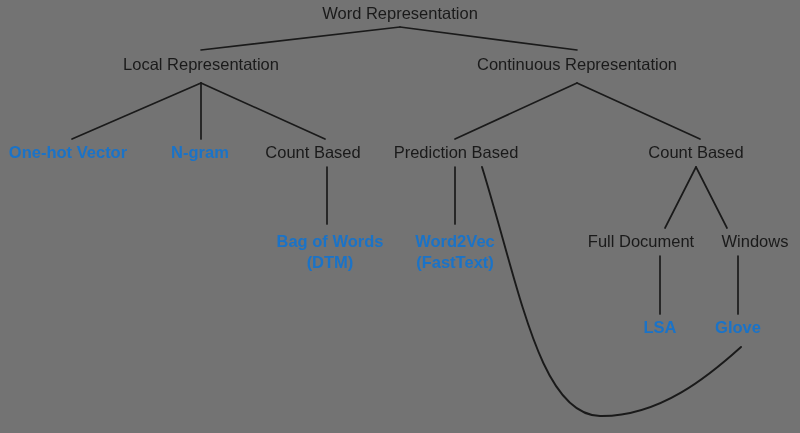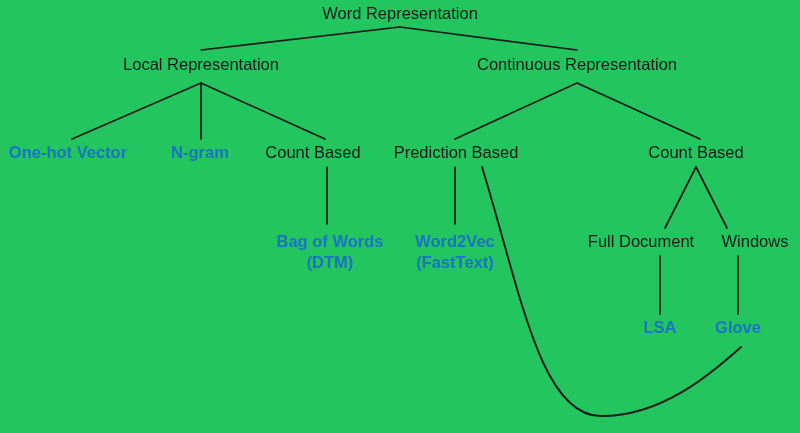--- a/index.html
+++ b/index.html
@@ -50,21 +50,21 @@
     fill: none;
     stroke-linecap: round;
   }
   .edge.curved {
     stroke-width: 1.9;
   }
 </style>
 </head>
 <body>
 
-<div id="diagram-root" style="background: #22c55e;">
+<div id="diagram-root" style="background: #737373;">
 
   <svg id="tree-svg" viewBox="0 0 800 433" xmlns="http://www.w3.org/2000/svg">
 
     <g>
       <path class="edge" d="M 400 27 L 201 50" style="stroke: rgb(26, 26, 26);"></path>
       <path class="edge" d="M 400 27 L 577 50" style="stroke: rgb(26, 26, 26);"></path>
       <path class="edge" d="M 201 83 L 72 139" style="stroke: rgb(26, 26, 26);"></path>
       <path class="edge" d="M 201 83 L 201 139" style="stroke: rgb(26, 26, 26);"></path>
       <path class="edge" d="M 201 83 L 325 139" style="stroke: rgb(26, 26, 26);"></path>
       <path class="edge" d="M 577 83 L 455 139" style="stroke: rgb(26, 26, 26);"></path>

